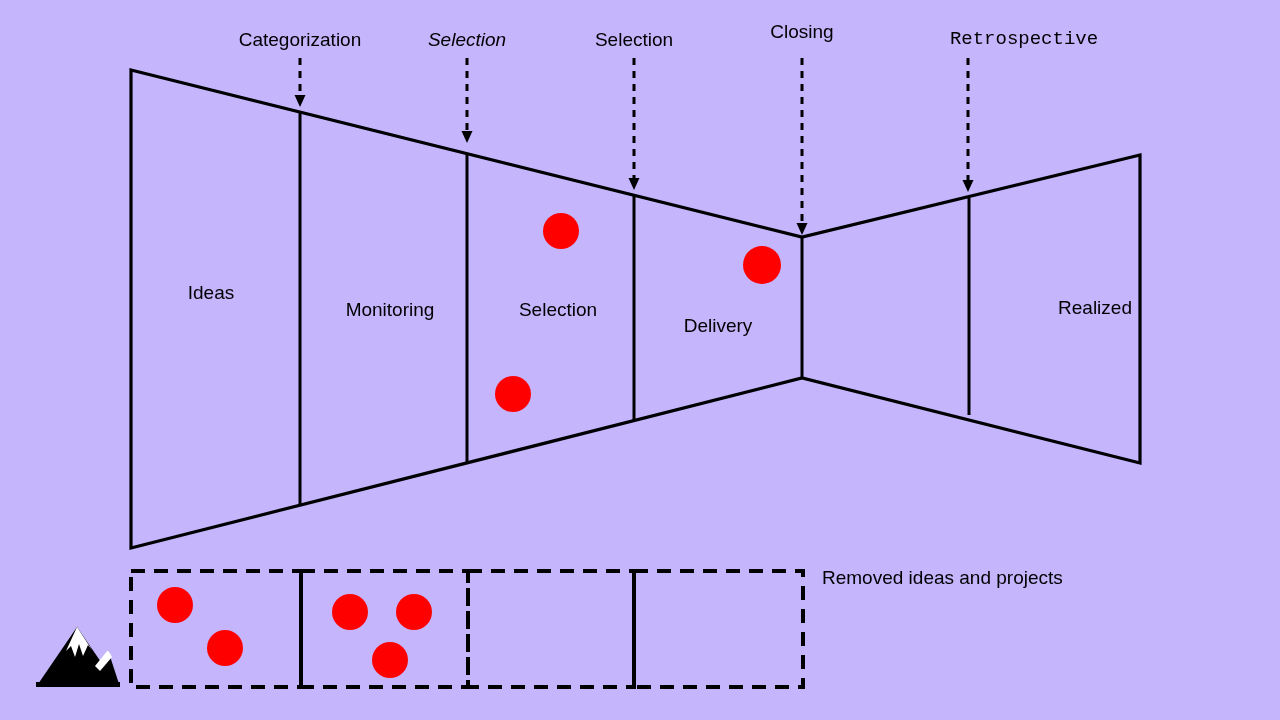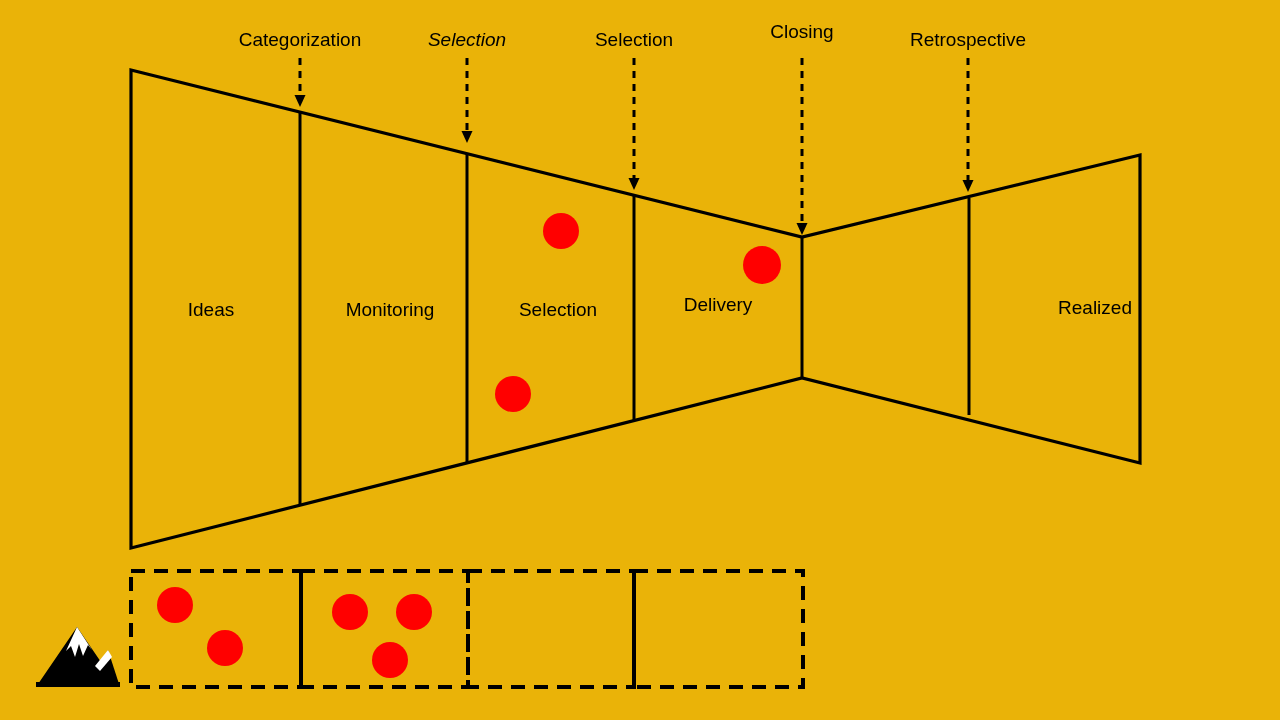--- a/index.html
+++ b/index.html
@@ -12,21 +12,21 @@
     width: 1280px;
     height: 720px;
     overflow: hidden;
     font-family: "Liberation Sans", sans-serif;
     color: #000000;
   }
   #canvas {
     position: relative;
     width: 1280px;
     height: 720px;
-    background: #eab308;
+    background: #c4b5fd;
   }
   #diagram-svg {
     position: absolute;
     left: 0;
     top: 0;
     width: 1280px;
     height: 720px;
   }
   .stage-label,
   .phase-label,
@@ -121,22 +121,23 @@
       <polygon points="95,666 108,650 112,657 100,671" fill="#ffffff"></polygon>
       <rect x="36" y="682" width="84" height="5" fill="#000000"></rect>
     </g>
 
   </svg>
 
   <div class="phase-label" style="left:300px; top:28px;">Categorization</div>
   <div class="phase-label" style="left:467px; top:28px;font-style:italic;">Selection</div>
   <div class="phase-label" style="left:634px; top:28px;">Selection</div>
   <div class="phase-label" style="left:802px; top:20px;">Closing</div>
-  <div class="phase-label" style="left:968px; top:28px;">Retrospective</div>
+  <div class="phase-label" style="left:1024px; top:28px;font-family:Liberation Mono, monospace;">Retrospective</div>
 
-  <div class="stage-label" style="left:211px; top:310px;">Ideas</div>
+  <div class="stage-label" style="left:211px; top:293px;">Ideas</div>
   <div class="stage-label" style="left:390px; top:310px;">Monitoring</div>
   <div class="stage-label" style="left:558px; top:310px;">Selection</div>
-  <div class="stage-label" style="left:718px; top:305px;text-align:center;">Delivery</div>
+  <div class="stage-label" style="left:718px; top:326px;text-align:center;">Delivery</div>
   <div class="stage-label" style="left:1095px; top:308px;">Realized</div>
 
+  <div class="removed-label" style="left:822px; top:566px;">Removed ideas and projects</div>
 
 </div>
 
 </body></html>

